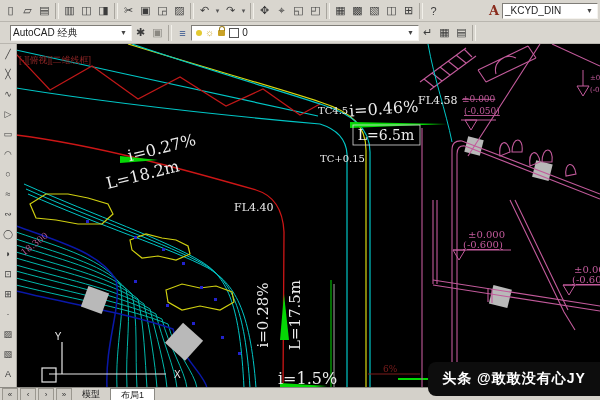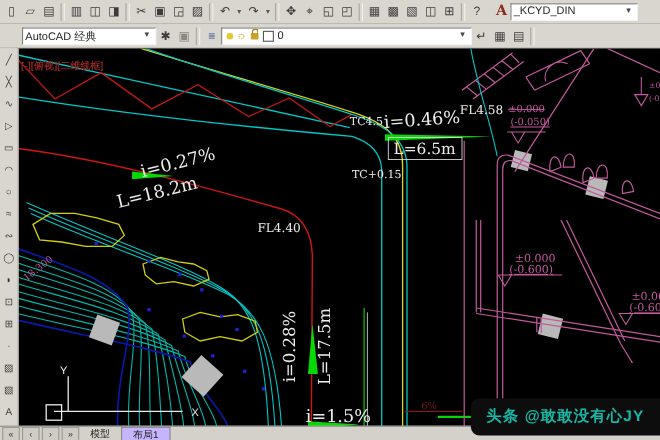--- a/index.html
+++ b/index.html
@@ -2,21 +2,21 @@
 <html><head>
 <meta charset="utf-8">
 <style>
   html,body{margin:0;padding:0;width:600px;height:400px;overflow:hidden;
     font-family:"Liberation Sans",sans-serif;background:#000;}
   .app{position:relative;width:600px;height:400px;background:#d9d6cf;}
   
   .tb-row{position:absolute;left:0;right:0;display:flex;align-items:center;
     background:#d9d6cf;border-bottom:1px solid #b9b6af;box-sizing:border-box;}
   #tb1{top:0;height:22px;padding-left:2px;}
-  #tb2{top:22px;height:22px;padding-left:20px;}
+  #tb2{top:22px;height:22px;padding-left:10px;}
   .tbi{width:17px;height:17px;display:flex;align-items:center;justify-content:center;
     font-size:11px;color:#3c3c3c;flex:0 0 auto;cursor:default;}
   .tbi.small{width:9px;font-size:7px;color:#555;}
   .tb-sep{width:2px;height:16px;border-left:1px solid #a8a59e;border-right:1px solid #f2f0ea;margin:0 2px;flex:0 0 auto;}
   .combo{display:flex;align-items:center;background:#fff;border:1px solid;
     border-color:#7f7d78 #f5f3ee #f5f3ee #7f7d78;height:16px;font-size:10px;color:#222;
     padding:0 2px;box-sizing:border-box;flex:0 0 auto;}
   .combo .arrow{margin-left:auto;font-size:7px;color:#444;padding:0 2px;}
   .swatch{width:8px;height:8px;background:#fff;border:1px solid #555;margin:0 3px 0 1px;flex:0 0 auto;}
   .dot{width:6px;height:6px;border-radius:50%;background:#e3c930;margin:0 2px;flex:0 0 auto;}
@@ -25,38 +25,38 @@
   .lock::before{content:"";position:absolute;top:-4px;left:1px;width:4px;height:4px;
     border:1px solid #9c7f1e;border-bottom:none;border-radius:3px 3px 0 0;}
   .style-a{font-family:"DejaVu Serif",serif;font-weight:bold;color:#8a2b1c;font-size:13px;
     width:16px;text-align:center;flex:0 0 auto;}
   
   #lt{position:absolute;left:0;top:44px;bottom:12px;width:16px;background:#d9d6cf;
     display:flex;flex-direction:column;align-items:center;border-right:1px solid #a8a59e;z-index:5;}
   #lt .tbi{width:15px;height:20px;font-size:9px;}
   
   #canvas{position:absolute;left:16px;top:44px;width:584px;height:344px;background:#000;overflow:hidden;}
-  #vplabel{position:absolute;left:3px;top:10px;color:#8b2525;font-size:9px;font-weight:bold;
+  #vplabel{position:absolute;left:3px;top:10px;color:#8b2525;font-size:9px;font-weight:normal;
     letter-spacing:0;z-index:4;}
   svg{position:absolute;left:0;top:0;}
   .cadtxt{font-family:"DejaVu Serif",serif;fill:#ececec;}
   .lvltxt{font-family:"DejaVu Serif",serif;fill:#c25a9b;}
   .u-line{text-decoration:underline;}
   .s-line{text-decoration:line-through;}
   
   #tabs{position:absolute;left:0;bottom:0;height:12px;right:0;background:#d4d1ca;
     display:flex;align-items:center;font-size:9px;color:#222;border-top:1px solid #8c8a84;z-index:6;}
   .navbtn{width:14px;height:11px;display:flex;align-items:center;justify-content:center;
     font-size:8px;color:#333;background:#cfccc5;border:1px solid #9a978f;margin-left:2px;flex:0 0 auto;}
   .tab{padding:0 10px;height:12px;line-height:12px;flex:0 0 auto;text-align:right;}
-  .tab.active{background:#c4b5fd;border:1px solid #8c8a84;border-bottom:none;}
+  .tab.active{background:#ffffff;border:1px solid #8c8a84;border-bottom:none;}
   
   #wm{position:absolute;left:428px;top:362px;width:172px;height:34px;background:#0d0d0d;
     border-radius:8px 0 0 8px;display:flex;align-items:center;justify-content:center;
-    color:#14b8a6;font-size:14px;font-weight:bold;z-index:20;letter-spacing:1px;}
+    color:#ffffff;font-size:14px;font-weight:bold;z-index:20;letter-spacing:1px;}
 </style>
 </head>
 <body>
 
 <div class="app">
 
   <div id="tb1" class="tb-row">
     <span class="tbi">▯</span>
     <span class="tbi">▱</span>
     <span class="tbi">▤</span>
@@ -82,21 +82,21 @@
     <span class="tb-sep"></span>
     <span class="tbi">▦</span>
     <span class="tbi">▩</span>
     <span class="tbi">▧</span>
     <span class="tbi">◫</span>
     <span class="tbi">⊞</span>
     <span class="tb-sep"></span>
     <span class="tbi">?</span>
     <span style="flex:1"></span>
     <span class="style-a">A</span>
-    <div class="combo" style="width:116px;margin-right:20px;">
+    <div class="combo" style="width:96px;margin-right:2px;">
       <span>_KCYD_DIN</span>
       <span class="arrow">▼</span>
     </div>
   </div>
 
   <div id="tb2" class="tb-row">
     <div class="combo" style="width:122px;">
       <span>AutoCAD 经典</span>
       <span class="arrow">▼</span>
     </div>

